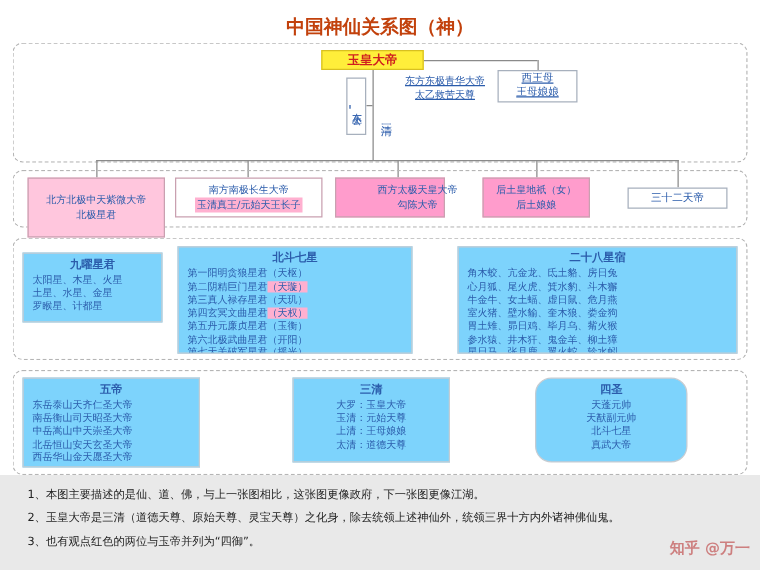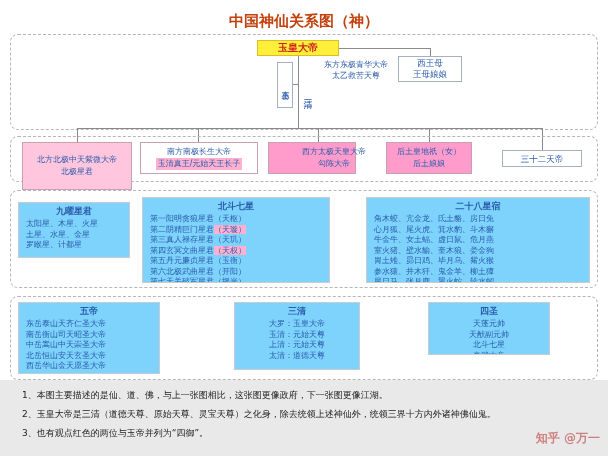--- a/index.html
+++ b/index.html
@@ -14,21 +14,21 @@
 
   .hline, .vline { position:absolute; background:#8a8a8a; }
   .hline { height:1px; }
   .vline { width:1px; }
 
   .jade { background:#ffee3a; border:1px solid #d8c020; color:#cf1f1f; font-weight:bold; font-size:10px;
           display:flex; align-items:center; justify-content:center; }
 
   .nbox { position:absolute; background:#fff; border:1px solid #a7b0bd; color:#2b5cab; font-size:8.5px;
           line-height:11px; display:flex; flex-direction:column; align-items:center; justify-content:center;
-          text-align:center; }
+          text-align:center;text-decoration:underline; }
   .noborder { border:none; background:transparent; }
   .vtext { writing-mode:vertical-rl; text-orientation:upright; letter-spacing:1px; }
 
   .obox { position:absolute; background:#fff; border:1px solid #c9a0b0; color:#2b5cab; font-size:8.5px;
           line-height:12px; display:flex; flex-direction:column; align-items:center; justify-content:center;
           text-align:center; white-space:nowrap; }
   .pinkA { background:#ffc6dd; }
   .pinkB { background:#ff9ccc; }
   .subhl { background:#ffb0d0; padding:0 2px; }
 
@@ -143,25 +143,25 @@
     <div class="gline">南岳衡山司天昭圣大帝</div>
     <div class="gline">中岳嵩山中天崇圣大帝</div>
     <div class="gline">北岳恒山安天玄圣大帝</div>
     <div class="gline">西岳华山金天愿圣大帝</div>
   </div>
 
   <div class="gbox" style="left:234px; top:302px; width:126px; height:68px;">
     <div class="ghead">三清</div>
     <div class="gline center">大罗：玉皇大帝</div>
     <div class="gline center">玉清：元始天尊</div>
-    <div class="gline center">上清：元始天尊</div>
+    <div class="gline center">上清：王母娘娘</div>
     <div class="gline center">太清：道德天尊</div>
   </div>
 
-  <div class="gbox" style="left:428px; top:302px; width:122px; height:53px;">
+  <div class="gbox" style="left:428px; top:302px; width:122px; height:68px;border-radius:13px;">
     <div class="ghead">四圣</div>
     <div class="gline center">天蓬元帅</div>
     <div class="gline center">天猷副元帅</div>
     <div class="gline center">北斗七星</div>
     <div class="gline center">真武大帝</div>
   </div>
 
   <div class="notesband"></div>
   <div class="note" style="top:389px;">1、本图主要描述的是仙、道、佛，与上一张图相比，这张图更像政府，下一张图更像江湖。</div>
   <div class="note" style="top:408px;">2、玉皇大帝是三清（道德天尊、原始天尊、灵宝天尊）之化身，除去统领上述神仙外，统领三界十方内外诸神佛仙鬼。</div>

